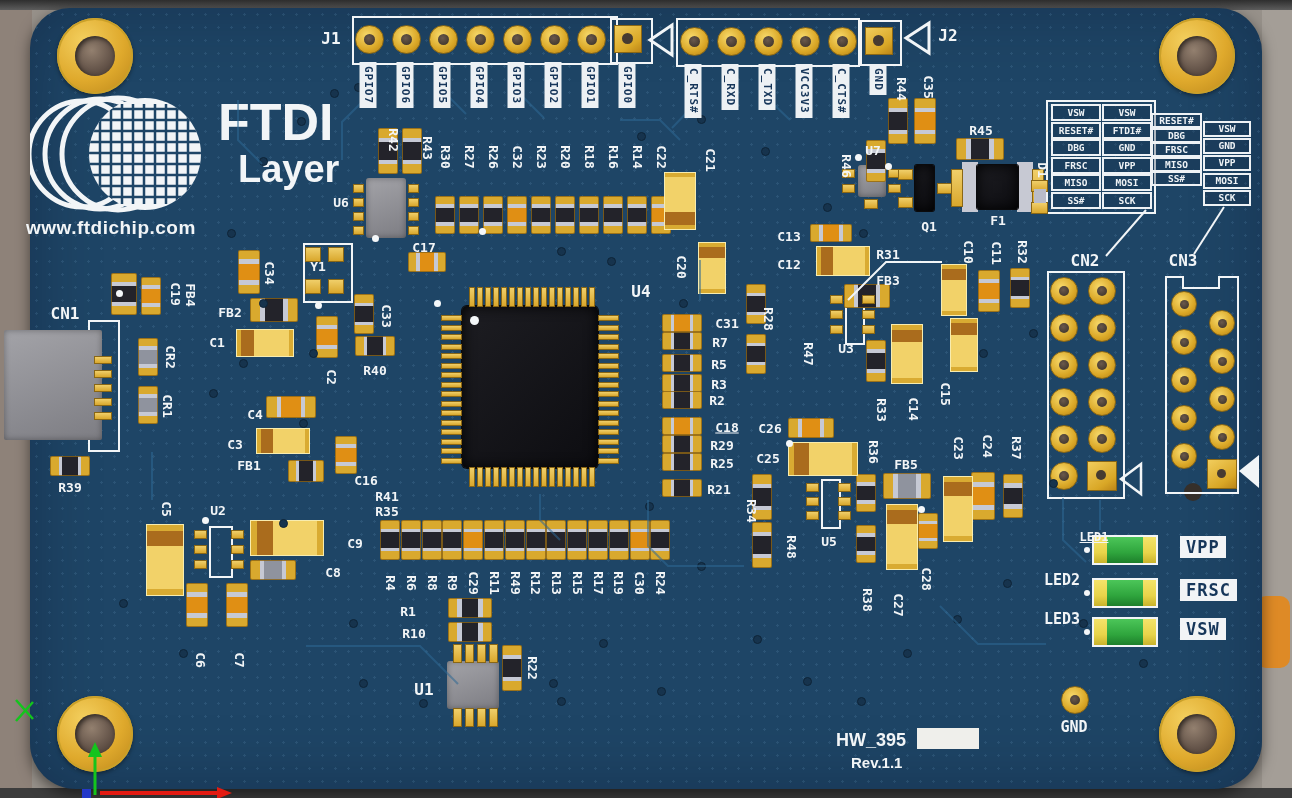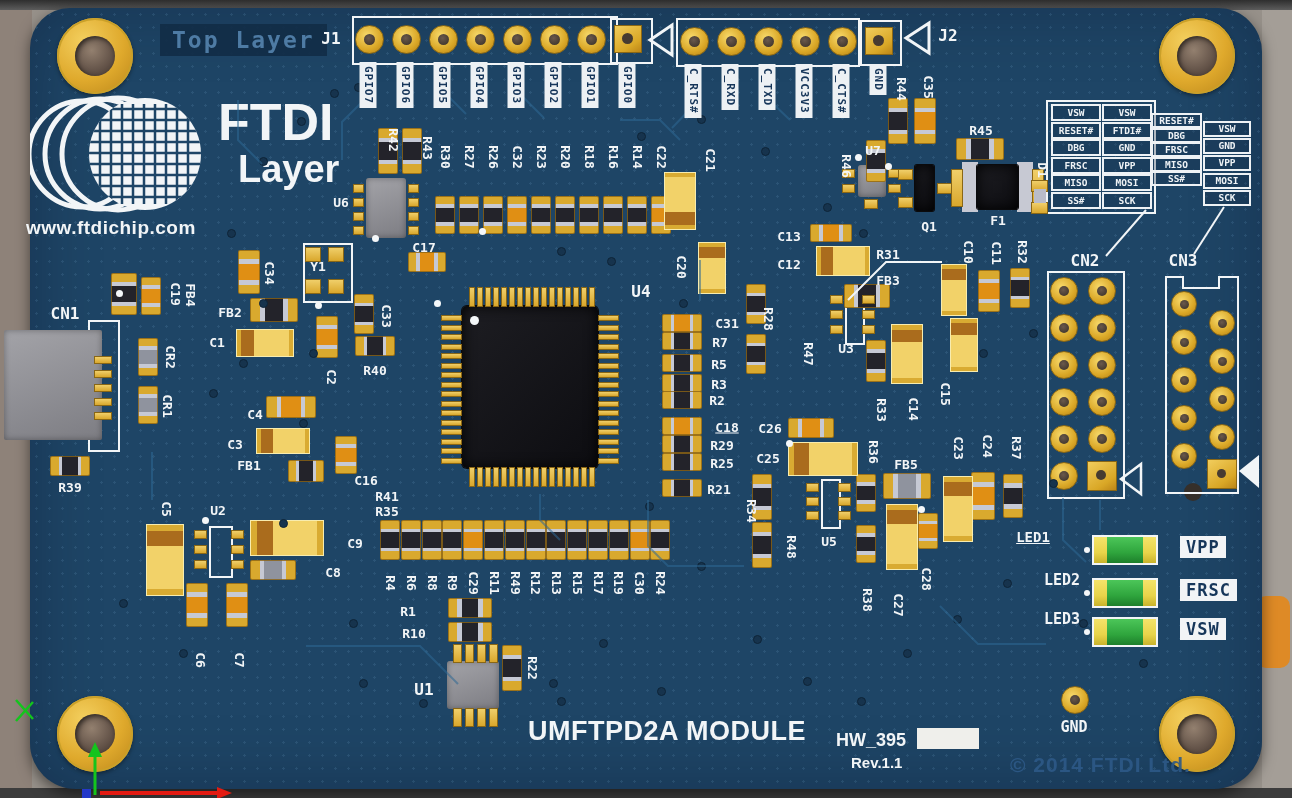--- a/index.html
+++ b/index.html
@@ -94,21 +94,20 @@
         <polyline points="1063,498 1063,540 1086,562"></polyline>
       <polyline points="306,646 420,646 458,684"></polyline>
         <polyline points="152,452 152,500"></polyline>
       <polyline points="238,100 238,140 262,164"></polyline>
         <polyline points="1100,500 1100,530"></polyline>
       <polyline points="620,120 660,120 680,140"></polyline>
         <polyline points="700,300 700,260"></polyline>
     </g>
   </svg>
 
-  <div class="abs toplayer">Top Layer</div>
 
   <svg width="190" height="125" style="left:30px;top:92px;z-index:4">
     <g fill="none" stroke="#f2f5f7" stroke-width="5">
       <circle cx="52" cy="62" r="53"></circle>
         <circle cx="70" cy="62" r="55"></circle>
         <circle cx="88" cy="62" r="56"></circle>
     </g>
     <clipPath id="gclip">
         <circle cx="115" cy="62" r="56"></circle>
       </clipPath>
@@ -163,25 +162,23 @@
 
   <div class="tht" style="left:1061px;top:686px;width:26px;height:26px">
     <div class="hole" style="left:8px;top:8px;width:10px;height:10px"></div>
     </div>
   <div class="silk" style="left:1074px;top:727px;font-size:15px">GND</div>
 
   <div class="silk big" style="left:1085px;top:260px">CN2</div>
   <div class="silk big" style="left:1183px;top:260px">CN3</div>
   <div class="hdr-box" style="left:1047px;top:271px;width:74px;height:224px"></div>
 
-  <div class="abs title-text">UMFTPD2A MODULE</div>
   <div class="abs hw-text">HW_395</div>
   <div class="abs hw-box"></div>
   <div class="abs rev-text">Rev.1.1</div>
-  <div class="abs copyright">© 2014 FTDI Ltd.</div>
 
   <svg width="1292" height="798" style="left:0;top:0;z-index:8">
     <g fill="none" stroke="#f2f5f7" stroke-width="3">
       <polygon points="672,25 672,55 650,40"></polygon>
       <polygon points="929,23 929,53 906,38"></polygon>
     </g>
     <polygon points="1141,464 1141,494 1121,479" fill="none" stroke="#f2f5f7" stroke-width="2.5"></polygon>
     <polygon points="1259,455 1259,488 1239,471" fill="#f2f5f7"></polygon>
     <path d="M1166,277 H1183 V288 H1219 V277 H1238 V493 H1166 Z" fill="none" stroke="#f2f5f7" stroke-width="2"></path>
     <g stroke="#f2f5f7" stroke-width="2" fill="none">
@@ -437,21 +434,21 @@
     <div class="cell" style="left: 1151px; top: 113px; width: 47px; height: 11px; line-height: 11px;">RESET#</div>
     <div class="cell" style="left: 1151px; top: 127.6px; width: 47px; height: 11px; line-height: 11px;">DBG</div>
     <div class="cell" style="left: 1151px; top: 142.2px; width: 47px; height: 11px; line-height: 11px;">FRSC</div>
     <div class="cell" style="left: 1151px; top: 156.8px; width: 47px; height: 11px; line-height: 11px;">MISO</div>
     <div class="cell" style="left: 1151px; top: 171.4px; width: 47px; height: 11px; line-height: 11px;">SS#</div>
     <div class="cell" style="left: 1203px; top: 121px; width: 44px; height: 12px; line-height: 12px;">VSW</div>
     <div class="cell" style="left: 1203px; top: 138.2px; width: 44px; height: 12px; line-height: 12px;">GND</div>
     <div class="cell" style="left: 1203px; top: 155.4px; width: 44px; height: 12px; line-height: 12px;">VPP</div>
     <div class="cell" style="left: 1203px; top: 172.6px; width: 44px; height: 12px; line-height: 12px;">MOSI</div>
     <div class="cell" style="left: 1203px; top: 189.8px; width: 44px; height: 12px; line-height: 12px;">SCK</div>
-    <div class="silk" style="left: 1033px; top: 537px; font-size: 14px; text-decoration: underline;">LED1</div>
+    <div class="silk" style="left: 1094px; top: 537px; font-size: 12px; text-decoration: underline;">LED1</div>
     <div class="ledbody" style="left: 1092px; top: 535px; width: 62px; height: 26px;">
       <div class="cap-y"></div>
       <div class="mid-g"></div>
       <div class="cap-y"></div>
     </div>
     <div class="sigbox" style="left: 1180px; top: 536px;">VPP</div>
     <div class="wdot" style="left: 1084px; top: 547px; width: 6px; height: 6px;"></div>
     <div class="silk" style="left: 1062px; top: 580px; font-size: 15px;">LED2</div>
     <div class="ledbody" style="left: 1092px; top: 578px; width: 62px; height: 26px;">
       <div class="cap-y"></div>

